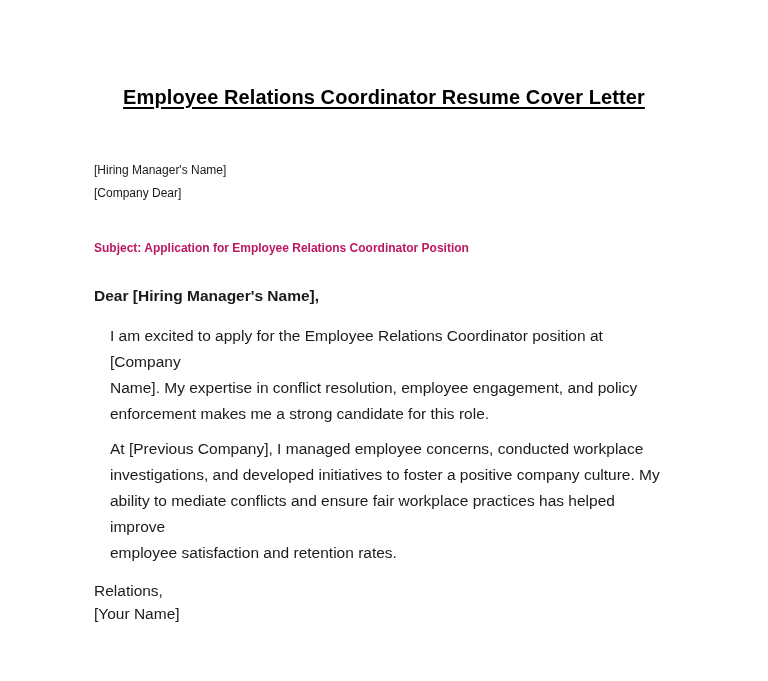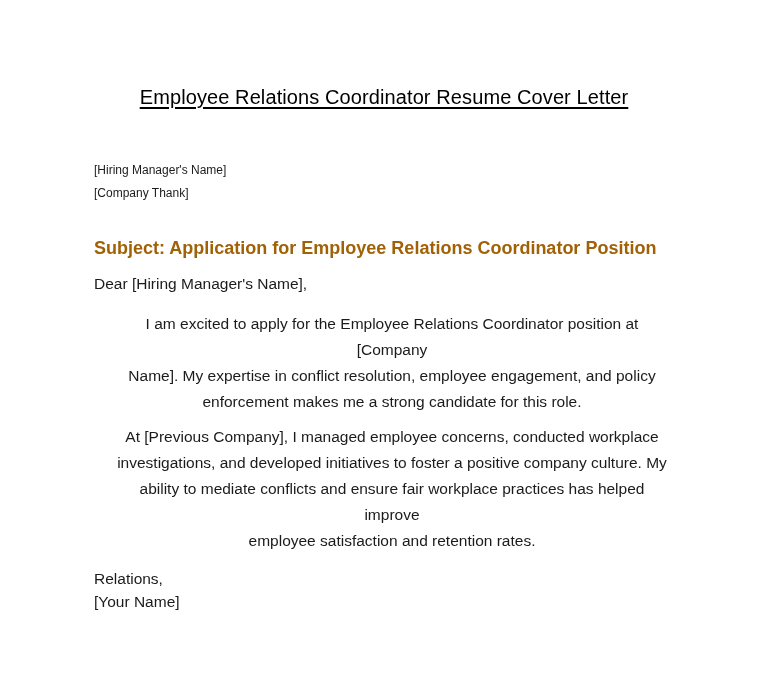--- a/index.html
+++ b/index.html
@@ -12,68 +12,68 @@
   }
   .page {
     width: 768px;
     height: 681px;
     background: #ffffff;
     padding: 86px 94px 0 94px;
     color: #1b1b1b;
   }
   .doc-title {
     font-size: 20px;
-    font-weight: 400;
+    font-weight: 700;
     color: #000000;
     text-align: center;
     text-decoration: underline;
     text-underline-offset: 3px;
     letter-spacing: 0.1px;
     margin: 0 0 50px 0;
   }
   .recipient-block {
     font-size: 12px;
     line-height: 23px;
     margin: 0 0 32px 0;
   }
   .subject-line {
-    font-size: 18px;
+    font-size: 12px;
     font-weight: 700;
-    color: #a16207;
+    color: #be185d;
     line-height: 23px;
-    margin: 0 0 12px 0;
+    margin: 0 0 24px 0;
   }
   .greeting {
     font-size: 15.5px;
     line-height: 23px;
     margin: 0 0 16px 0;
+    font-weight: bold;
   }
   .body-paragraph {
     font-size: 15.5px;
     line-height: 26px;
     margin: 0 0 9px 16px;
     max-width: 600px;
-    text-align: center;
   }
   .closing-block {
     font-size: 15.5px;
     line-height: 23px;
     margin-top: 13px;
   }
 </style>
 </head>
 <body>
 
 <div class="page">
 
   <h1 class="doc-title">Employee Relations Coordinator Resume Cover Letter</h1>
 
   <div class="recipient-block">
     <div>[Hiring Manager's Name]</div>
-    <div>[Company Thank]</div>
+    <div>[Company Dear]</div>
   </div>
 
   <p class="subject-line">Subject: Application for Employee Relations Coordinator Position</p>
 
   <p class="greeting">Dear [Hiring Manager's Name],</p>
 
   <div class="body-paragraph">
     <div>I am excited to apply for the Employee Relations Coordinator position at [Company</div>
     <div>Name]. My expertise in conflict resolution, employee engagement, and policy</div>
     <div>enforcement makes me a strong candidate for this role.</div>

